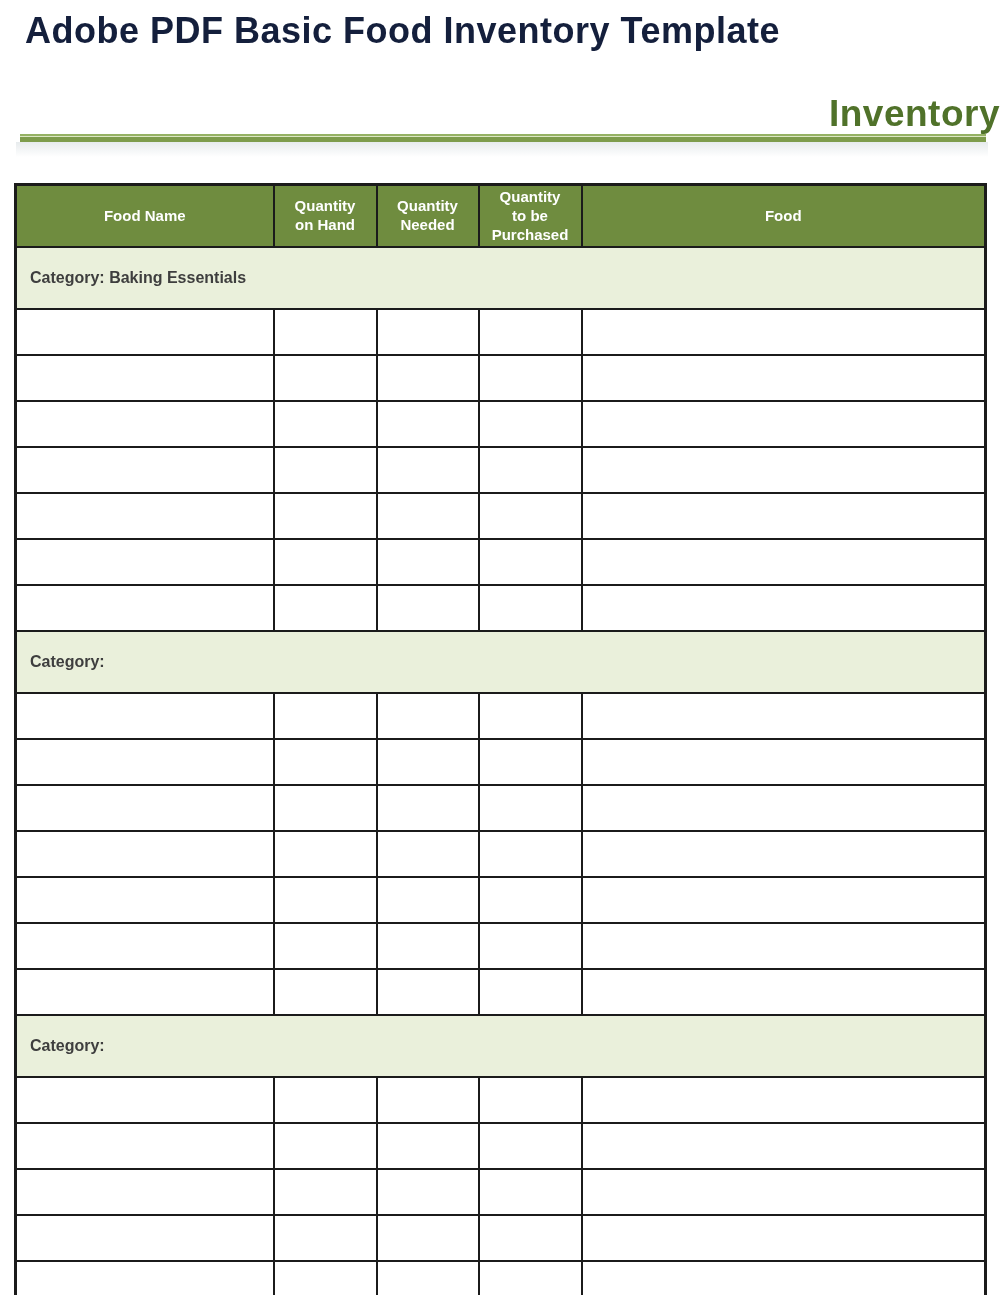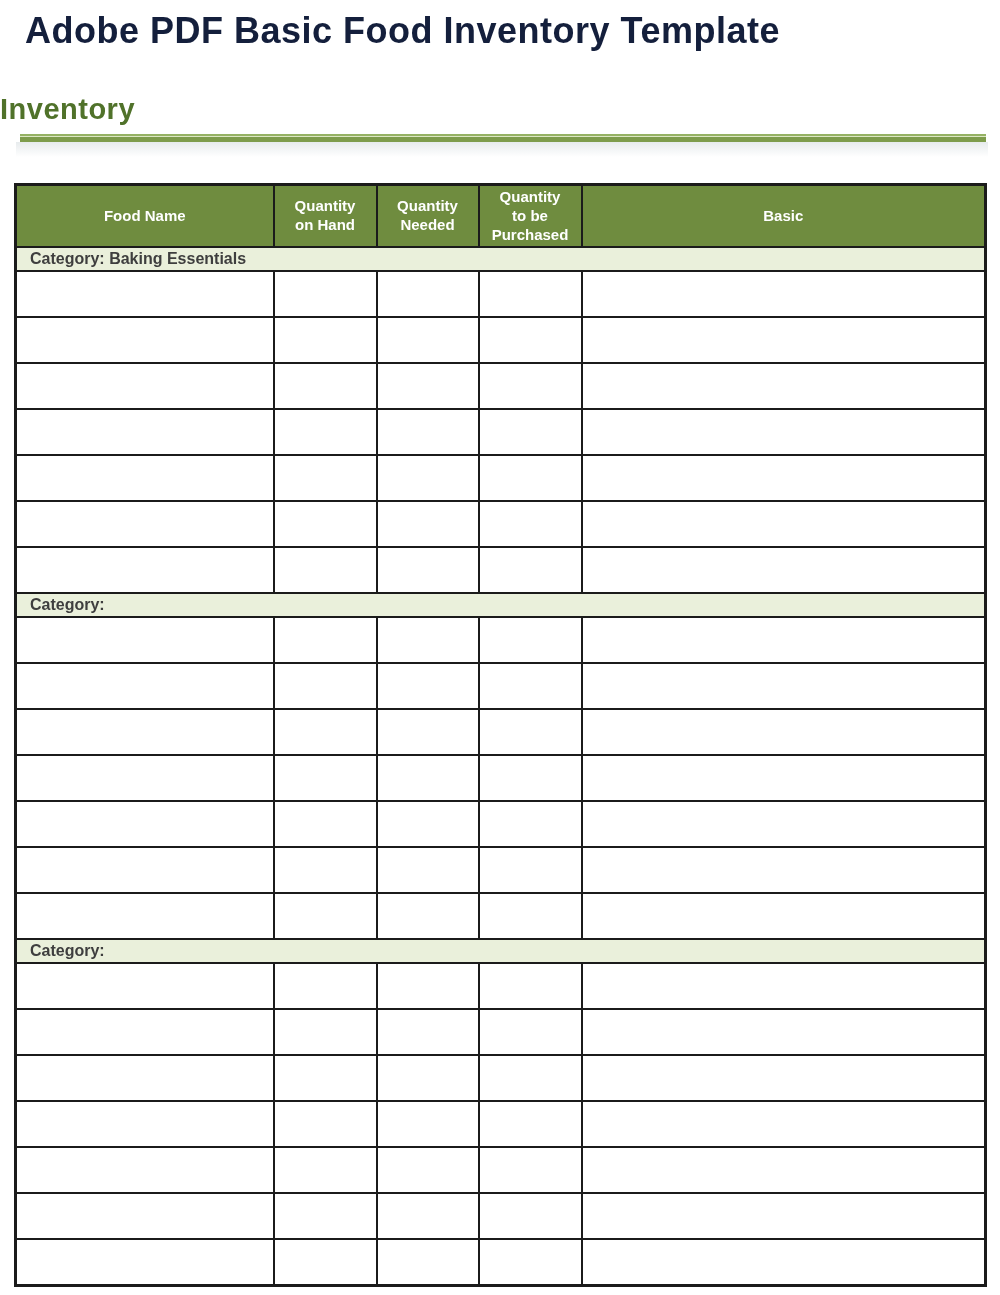--- a/index.html
+++ b/index.html
@@ -18,21 +18,21 @@
     width:1000px;height:1295px;position:relative;overflow:hidden;
   }
   .page{position:absolute;inset:0;background:#ffffff;}
   .doc-title{
     position:absolute;top:10px;left:25px;
     font-size:36px;font-weight:bold;color:var(--title-navy);
     letter-spacing:0.5px;white-space:nowrap;
   }
   .section-heading{
     position:absolute;top:93px;left:0;width:100%;
-    text-align:left;font-size:29px;font-weight:bold;
+    text-align:right;font-size:37px;font-weight:bold;
     color:var(--heading-green);letter-spacing:0.5px;
   }
   .heading-rule{
     position:absolute;top:134px;left:20px;width:966px;height:8px;
     background:linear-gradient(to bottom,
       var(--rule-green-light) 0 2px,
       #DCE7C4 2px 3px,
       var(--rule-green-dark) 3px 8px);
   }
   .heading-rule-shadow{
@@ -49,21 +49,21 @@
     font-weight:bold;font-size:15px;line-height:1.25;
     text-align:center;vertical-align:middle;
     white-space:pre-line;
     border:2px solid var(--border-black);
     height:51px;padding:2px 4px;
   }
   tr.category-row td{
     background:var(--category-bg);color:var(--category-text);
     font-weight:bold;font-size:16px;
     border:2px solid var(--border-black);
-    height:20px;padding:1px 13px;vertical-align:middle;
+    height:20px;padding:20px 13px;vertical-align:middle;
   }
   tr.data-row td{
     background:#ffffff;color:#222222;
     border:2px solid var(--border-black);
     height:40px;padding:2px 8px;font-size:15px;vertical-align:middle;
   }
 </style>
 </head>
 <body>
 
@@ -88,21 +88,21 @@
     <thead>
       <tr>
         <th>Food Name</th>
         <th>Quantity
 on Hand</th>
         <th>Quantity
 Needed</th>
         <th>Quantity
 to be
 Purchased</th>
-        <th>Basic</th>
+        <th>Food</th>
       </tr>
     </thead>
     <tbody id="table-body">
         <tr class="category-row">
           <td colspan="5">Category: Baking Essentials</td>
         </tr>
         <tr class="data-row">
           <td></td>
           <td></td>
           <td></td>

